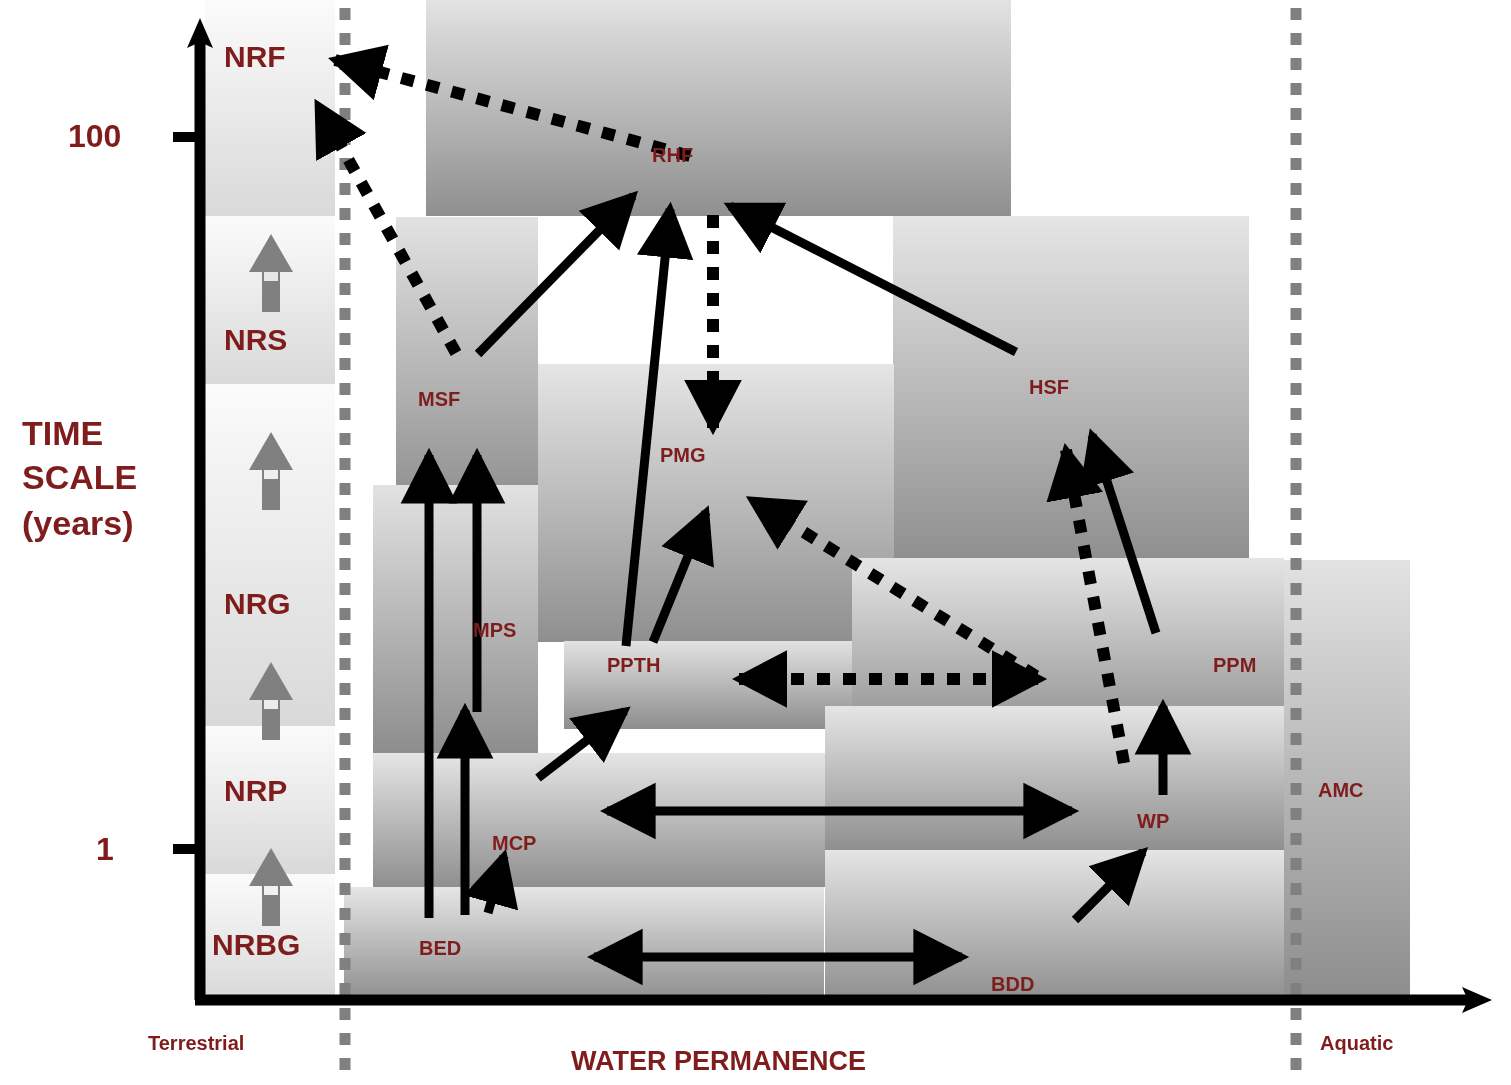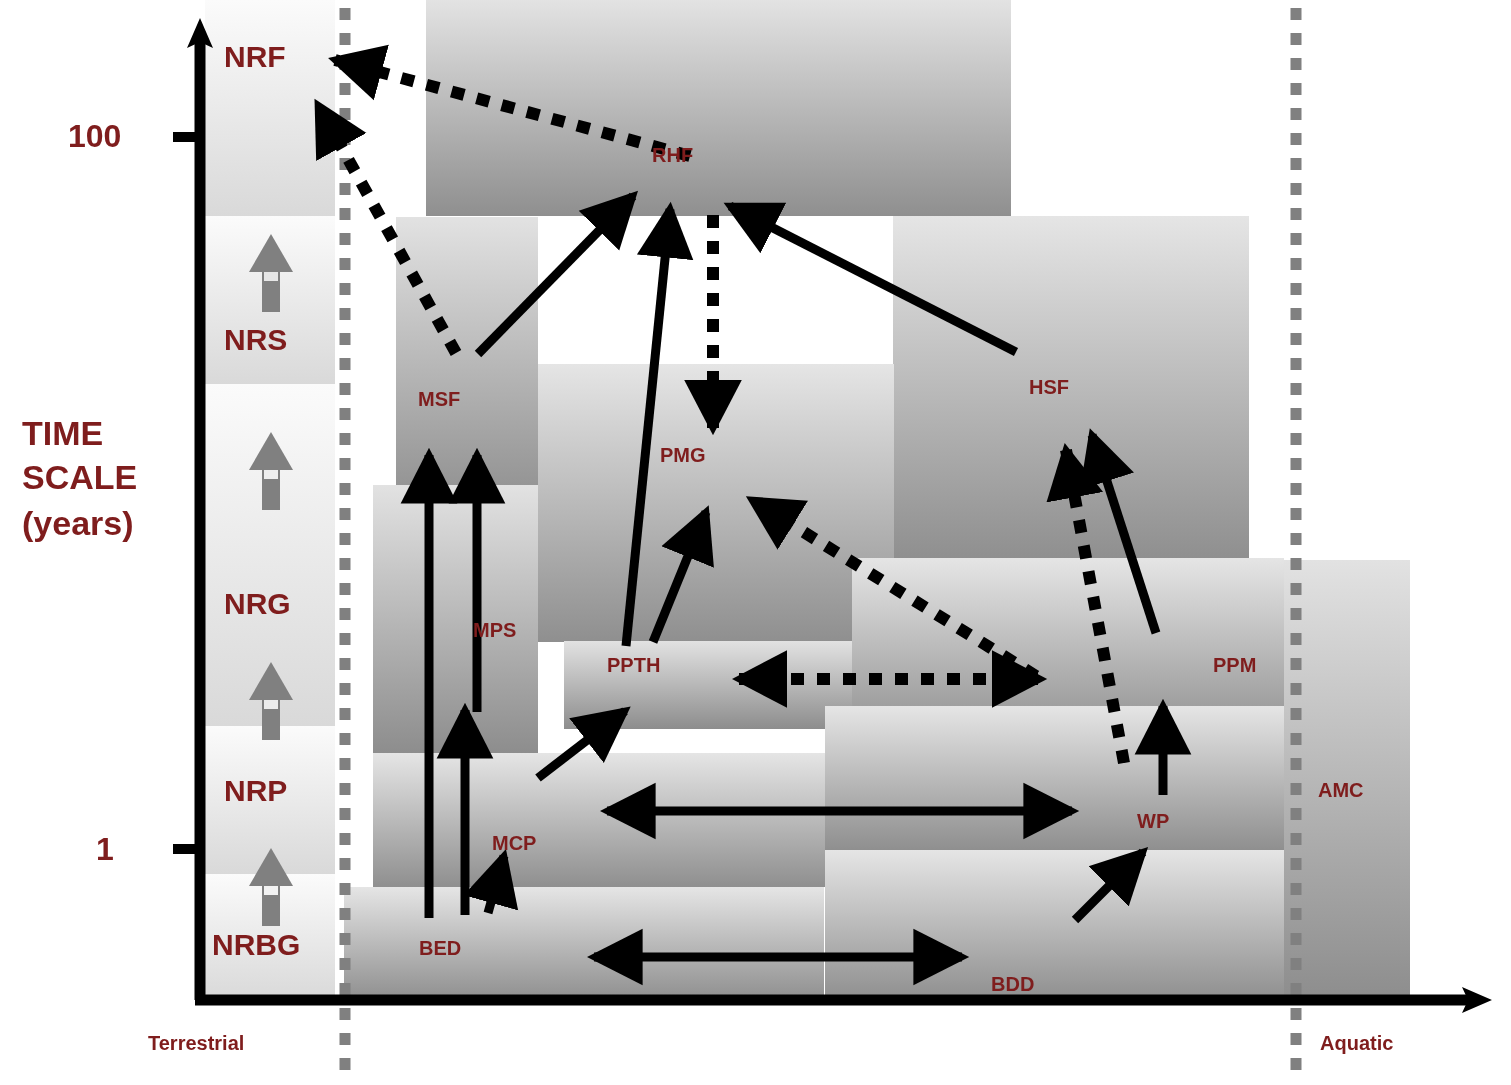--- a/index.html
+++ b/index.html
@@ -187,14 +187,15 @@
 
   <div class="lbl axis-num" style="left:68px; top:120px;">100</div>
   <div class="lbl axis-num" style="left:96px; top:833px;">1</div>
 
   <div class="lbl axis-title" style="left:22px; top:416px;">TIME</div>
   <div class="lbl axis-title" style="left:22px; top:460px;">SCALE</div>
   <div class="lbl axis-title" style="left:22px; top:506px;">(years)</div>
 
   <div class="lbl end-label" style="left:148px; top:1033px;">Terrestrial</div>
   <div class="lbl end-label" style="left:1320px; top:1033px;">Aquatic</div>
+  <div class="lbl bottom-title" style="left:571px; top:1048px;">WATER PERMANENCE</div>
 
 </div>
 
 </body></html>

